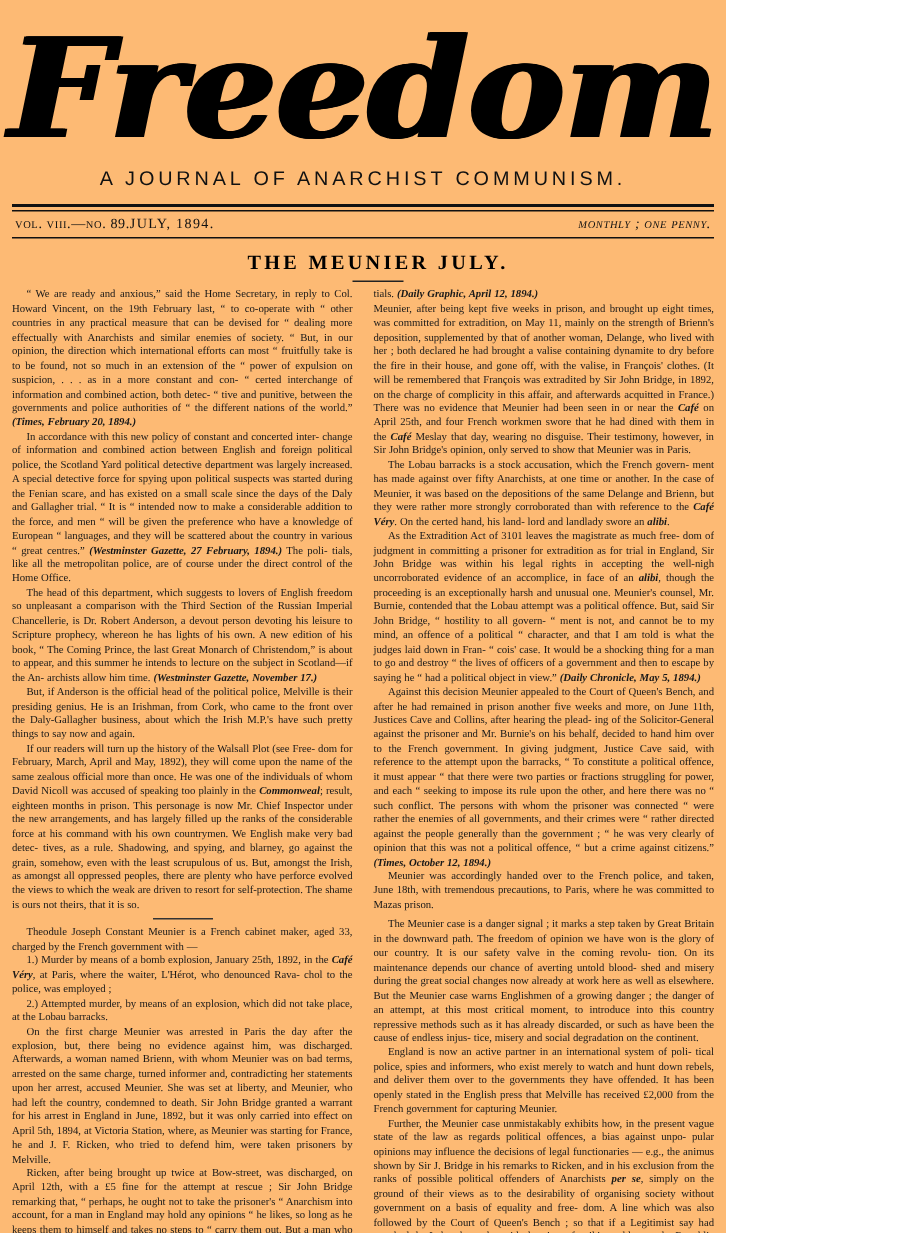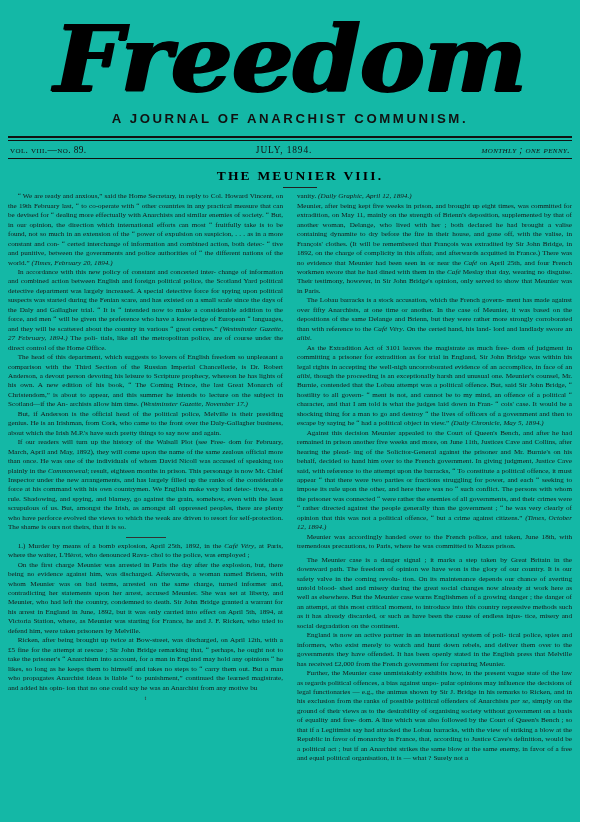--- a/index.html
+++ b/index.html
@@ -10,26 +10,26 @@
   }
   body {
     width: 600px;
     height: 822px;
     overflow: hidden;
     font-family: "Liberation Serif", "DejaVu Serif", serif;
     color: #1a1a1a;
     position: relative;
   }
   .page {
-    width: 580px;
+    width: 484px;
     height: 822px;
     box-sizing: border-box;
     padding: 0;
     position: relative;
-    background: #14b8a6;
+    background: #fdba74;
   }
 
   
   .masthead {
     text-align: center;
     padding-top: 16px;
   }
   .masthead-title {
     font-family: "DejaVu Serif", "Liberation Serif", serif;
     font-weight: 700;
@@ -39,21 +39,21 @@
     letter-spacing: -1px;
     color: #000;
     margin: 0;
     padding: 0 0 2px 0;
     transform: scaleX(1.06);
     text-shadow: 1.2px 0 0 #000, -1.2px 0 0 #000, 0 0.6px 0 #000;
   }
   .masthead-sub {
     font-family: "Liberation Sans", "DejaVu Sans", sans-serif;
     font-size: 13.2px;
-    font-weight: 700;
+    font-weight: 400;
     letter-spacing: 2.6px;
     color: #111;
     margin: 6px 0 0 0;
     padding: 0;
   }
 
   
   .rule-double {
     margin: 10px 8px 0 8px;
     border-top: 2.2px solid #111;
@@ -77,21 +77,21 @@
     font-size: 9.4px;
     letter-spacing: 0.4px;
     color: #111;
   }
   .imprint span { white-space: nowrap; }
   .smallcaps {
     font-variant: small-caps;
     text-transform: lowercase;
   }
   .imprint .vol { flex: 0 0 auto; }
-  .imprint .date { flex: 1 1 auto; text-align: center; letter-spacing: 0.9px; }
+  .imprint .date { flex: 1 1 auto; letter-spacing: 0.9px; }
   .imprint .price { flex: 0 0 auto; font-style: italic; }
 
   
   .headline-wrap {
     text-align: center;
     margin-top: 7px;
   }
   .headline {
     font-family: "Liberation Serif", "DejaVu Serif", serif;
     font-weight: 700;
@@ -134,21 +134,21 @@
     text-align: justify;
     text-justify: inter-word;
     text-indent: 1.35em;
     color: #181818;
     hyphens: auto;
     -webkit-hyphens: auto;
     word-spacing: 0.02em;
   }
   .col p.noindent { text-indent: 0; }
 
-  i, em { font-style: italic; }
+  i, em { font-style: italic; font-weight: bold; }
 
   .para-rule {
     width: 40px;
     height: 0;
     border-top: 1px solid #333;
     margin: 4px auto 4px auto;
   }
   .gap { height: 4px; }
   .footmark {
     text-align: center;
@@ -171,21 +171,21 @@
 
   <div class="imprint">
     <span class="vol smallcaps">Vol. VIII.—No. 89.</span>
     <span class="date">JULY, 1894.</span>
     <span class="price smallcaps">Monthly ; One Penny.</span>
   </div>
 
   <div class="rule-single"></div>
 
   <div class="headline-wrap">
-    <div class="headline">THE MEUNIER VIII.</div>
+    <div class="headline">THE MEUNIER JULY.</div>
     <div class="headline-rule"></div>
   </div>
 
   <div class="columns">
 
     <div class="col col-left">
 
       <p><span>“ We are ready and anxious,” said the Home Secretary, in reply to Col. Howard Vincent, on the 19th February last, “ to co-operate with “ other countries in any practical measure that can be devised for “ dealing more effectually with Anarchists and similar enemies of society. “ But, in our opinion, the direction which international efforts can most “ fruitfully take is to be found, not so much in an extension of the “ power of expulsion on suspicion, . . . as in a more constant and con- “ certed interchange of information and combined action, both detec- “ tive and punitive, between the governments and police authorities of “ the different nations of the world.”</span>
         <i>(Times, February 20, 1894.)</i></p>
 
@@ -197,35 +197,37 @@
         <i>(Westminster Gazette, November 17.)</i></p>
 
       <p><span>But, if Anderson is the official head of the political police, Melville is their presiding genius. He is an Irishman, from Cork, who came to the front over the Daly-Gallagher business, about which the Irish M.P.'s have such pretty things to say now and again.</span></p>
 
       <p><span>If our readers will turn up the history of the Walsall Plot (see Free- dom for February, March, April and May, 1892), they will come upon the name of the same zealous official more than once. He was one of the individuals of whom David Nicoll was accused of speaking too plainly in the</span>
         <i>Commonweal</i><span>; result, eighteen months in prison. This personage is now Mr. Chief Inspector under the new arrangements, and has largely filled up the ranks of the considerable force at his command with his own countrymen. We English make very bad detec- tives, as a rule. Shadowing, and spying, and blarney, go against the grain, somehow, even with the least scrupulous of us. But, amongst the Irish, as amongst all oppressed peoples, there are plenty who have perforce evolved the views to which the weak are driven to resort for self-protection. The shame is ours not theirs, that it is so.</span></p>
 
 
       <div class="para-rule"></div>
 
-
-      <p><span>1.) Murder by means of a bomb explosion, April 25th, 1892, in the</span>
+      <p><span>Theodule Joseph Constant Meunier is a French cabinet maker, aged 33, charged by the French government with —</span></p>
+
+      <p><span>1.) Murder by means of a bomb explosion, January 25th, 1892, in the</span>
         <i>Café Véry</i><span>, at Paris, where the waiter, L'Hérot, who denounced Rava- chol to the police, was employed ;</span></p>
 
+      <p><span>2.) Attempted murder, by means of an explosion, which did not take place, at the Lobau barracks.</span></p>
 
       <p><span>On the first charge Meunier was arrested in Paris the day after the explosion, but, there being no evidence against him, was discharged. Afterwards, a woman named Brienn, with whom Meunier was on bad terms, arrested on the same charge, turned informer and, contradicting her statements upon her arrest, accused Meunier. She was set at liberty, and Meunier, who had left the country, condemned to death. Sir John Bridge granted a warrant for his arrest in England in June, 1892, but it was only carried into effect on April 5th, 1894, at Victoria Station, where, as Meunier was starting for France, he and J. F. Ricken, who tried to defend him, were taken prisoners by Melville.</span></p>
 
       <p><span>Ricken, after being brought up twice at Bow-street, was discharged, on April 12th, with a £5 fine for the attempt at rescue ; Sir John Bridge remarking that, “ perhaps, he ought not to take the prisoner's “ Anarchism into account, for a man in England may hold any opinions “ he likes, so long as he keeps them to himself and takes no steps to “ carry them out. But a man who propagates Anarchist ideas is liable “ to punishment,” continued the learned magistrate, and added his opin- ion that no one could say he was an Anarchist from any motive bu</span></p>
 
       <div class="footmark">t</div>
     </div>
 
     <div class="col col-right">
 
-      <p class="noindent"><span>vanity.</span>
+      <p class="noindent"><span>tials.</span>
         <i>(Daily Graphic, April 12, 1894.)</i></p>
 
       <p class="noindent"><span>Meunier, after being kept five weeks in prison, and brought up eight times, was committed for extradition, on May 11, mainly on the strength of Brienn's deposition, supplemented by that of another woman, Delange, who lived with her ; both declared he had brought a valise containing dynamite to dry before the fire in their house, and gone off, with the valise, in François' clothes. (It will be remembered that François was extradited by Sir John Bridge, in 1892, on the charge of complicity in this affair, and afterwards acquitted in France.) There was no evidence that Meunier had been seen in or near the</span>
         <i>Café</i>
         <span>on April 25th, and four French workmen swore that he had dined with them in the</span>
         <i>Café</i>
         <span>Meslay that day, wearing no disguise. Their testimony, however, in Sir John Bridge's opinion, only served to show that Meunier was in Paris.</span></p>
 
       <p><span>The Lobau barracks is a stock accusation, which the French govern- ment has made against over fifty Anarchists, at one time or another. In the case of Meunier, it was based on the depositions of the same Delange and Brienn, but they were rather more strongly corroborated than with reference to the</span>
         <i>Café Véry</i><span>. On the certed hand, his land- lord and landlady swore an</span>

